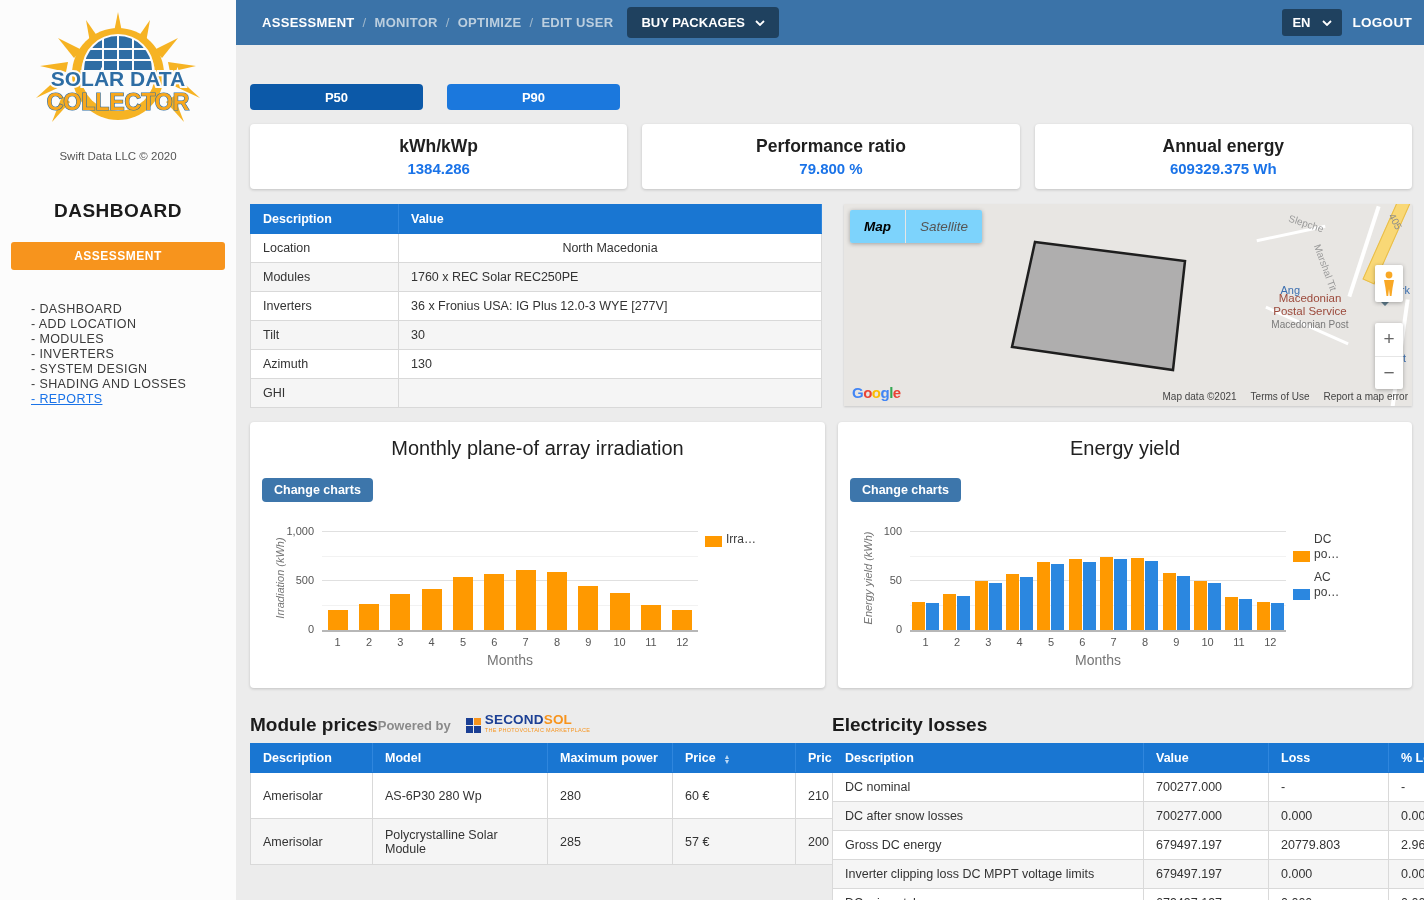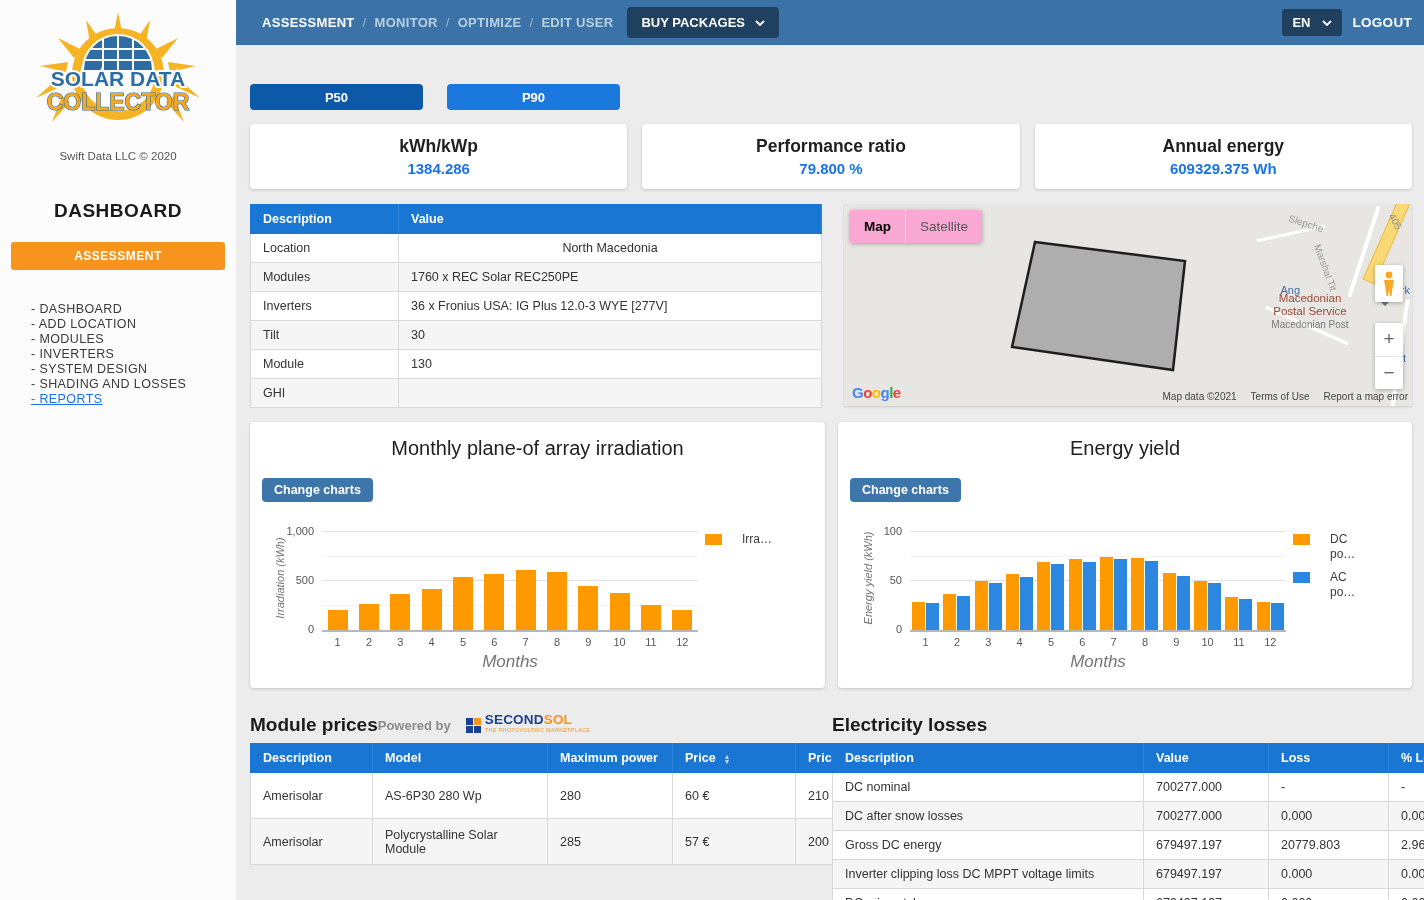--- a/index.html
+++ b/index.html
@@ -43,21 +43,21 @@
   th{background:#1976d2;color:#fff;text-align:left;font-weight:700;padding:7px 12px;border:1px solid #1976d2;border-right:1px solid #2f86dd;}
   td{padding:7px 12px;border:1px solid #d9d9d9;}
   tr.alt td{background:#f5f5f5;}
   
   .spec-map-row{margin-top:15px;display:flex;gap:22px;}
   .spec-table{width:572px;}
   .spec-table td.desc-col{width:123px;}
   .spec-table td.val-center{text-align:center;}
   .map-panel{position:relative;width:568px;height:202px;background:#e8e6e3;overflow:hidden;box-shadow:0 1px 2px rgba(0,0,0,.15);}
   .map-type{position:absolute;left:6px;top:6px;display:flex;box-shadow:0 1px 4px rgba(0,0,0,.3);border-radius:2px;overflow:hidden;}
-  .map-type div{background:#f9a8d4;font-size:13.5px;padding:9px 14px;cursor:pointer;}
+  .map-type div{background:#7dd3fc;font-size:13.5px;padding:9px 14px;cursor:pointer;font-style:italic;}
   .map-type .mt-map{font-weight:700;color:#000;}
   .map-type .mt-sat{color:#565656;border-left:1px solid #e6e6e6;}
   .map-road-yellow{position:absolute;right:18px;top:-12px;width:11px;height:92px;background:#f9d876;border:1px solid #e8bd49;transform:rotate(24deg);}
   .map-road{position:absolute;background:#fff;}
   .map-label{position:absolute;font-size:10px;color:#9a9a9a;}
   .map-label.blue{color:#3c6fb0;font-size:11px;font-weight:500;}
   .map-poi{position:absolute;right:32px;top:88px;width:140px;text-align:center;}
   .poi-main{color:#9c4a3c;font-size:11.5px;line-height:13px;}
   .poi-sub{color:#7a7a7a;font-size:10px;margin-top:1px;}
   .pegman-box{position:absolute;right:9px;top:61px;width:28px;height:37px;background:#fff;border-radius:2px;
@@ -80,25 +80,25 @@
   .chart-canvas{position:absolute;left:0;top:96px;width:100%;height:150px;}
   .plot{position:absolute;left:72px;top:14px;width:376px;height:98px;border-bottom:2px solid #b7b7b7;}
   .gridline{position:absolute;left:0;width:100%;height:1px;background:#e0e0e0;}
   .gridline.minor{background:#f2f2f2;}
   .bars{position:absolute;left:0;bottom:0;width:100%;height:100%;display:flex;align-items:flex-end;}
   .slot{flex:1;display:flex;justify-content:center;align-items:flex-end;gap:1px;height:100%;}
   .bar{display:block;}
   .ytick{position:absolute;left:0;width:64px;text-align:right;font-size:11px;color:#565656;}
   .xrow{position:absolute;left:72px;top:118px;width:376px;display:flex;}
   .xrow div{flex:1;text-align:center;font-size:11px;color:#565656;}
-  .x-title{position:absolute;left:72px;top:134px;width:376px;text-align:center;font-style:italic;font-size:17px;color:#757575;}
+  .x-title{position:absolute;left:72px;top:134px;width:376px;text-align:center;font-size:14px;color:#757575;}
   .y-title{position:absolute;left:30px;top:60px;transform:translate(-50%,-50%) rotate(-90deg);white-space:nowrap;
     font-style:italic;font-size:11px;color:#757575;}
   .legend{position:absolute;left:455px;top:14px;}
-  .legend-entry{display:flex;gap:20px;margin-bottom:8px;}
+  .legend-entry{display:flex;gap:4px;margin-bottom:8px;align-items:flex-end;}
   .legend-swatch{width:17px;height:11px;margin-top:2px;flex:none;}
   .legend-text{font-size:12px;color:#3c3c3c;line-height:15px;}
   
   .bottom-row{margin-top:22px;display:flex;gap:7px;align-items:flex-start;}
   .bottom-col-left{width:575px;}
   .bottom-col-right{width:580px;}
   .section-head{display:flex;align-items:flex-end;justify-content:flex-start;height:26px;margin-bottom:7px;}
   .section-title{font-size:19px;font-weight:600;color:#1b1b1b;}
   .powered{display:flex;align-items:center;gap:15px;}
   .powered-label{font-size:13px;color:#8a8a8a;font-weight:600;}
@@ -236,21 +236,21 @@
           </tr>
           <tr>
             <td class="desc-col">Inverters</td>
             <td>36 x Fronius USA: IG Plus 12.0-3 WYE [277V]</td>
           </tr>
           <tr class="alt">
             <td class="desc-col">Tilt</td>
             <td>30</td>
           </tr>
           <tr>
-            <td class="desc-col">Module</td>
+            <td class="desc-col">Azimuth</td>
             <td>130</td>
           </tr>
           <tr class="alt">
             <td class="desc-col">GHI</td>
             <td></td>
           </tr>
         </tbody>
     </table>
 
     <div class="map-panel">

